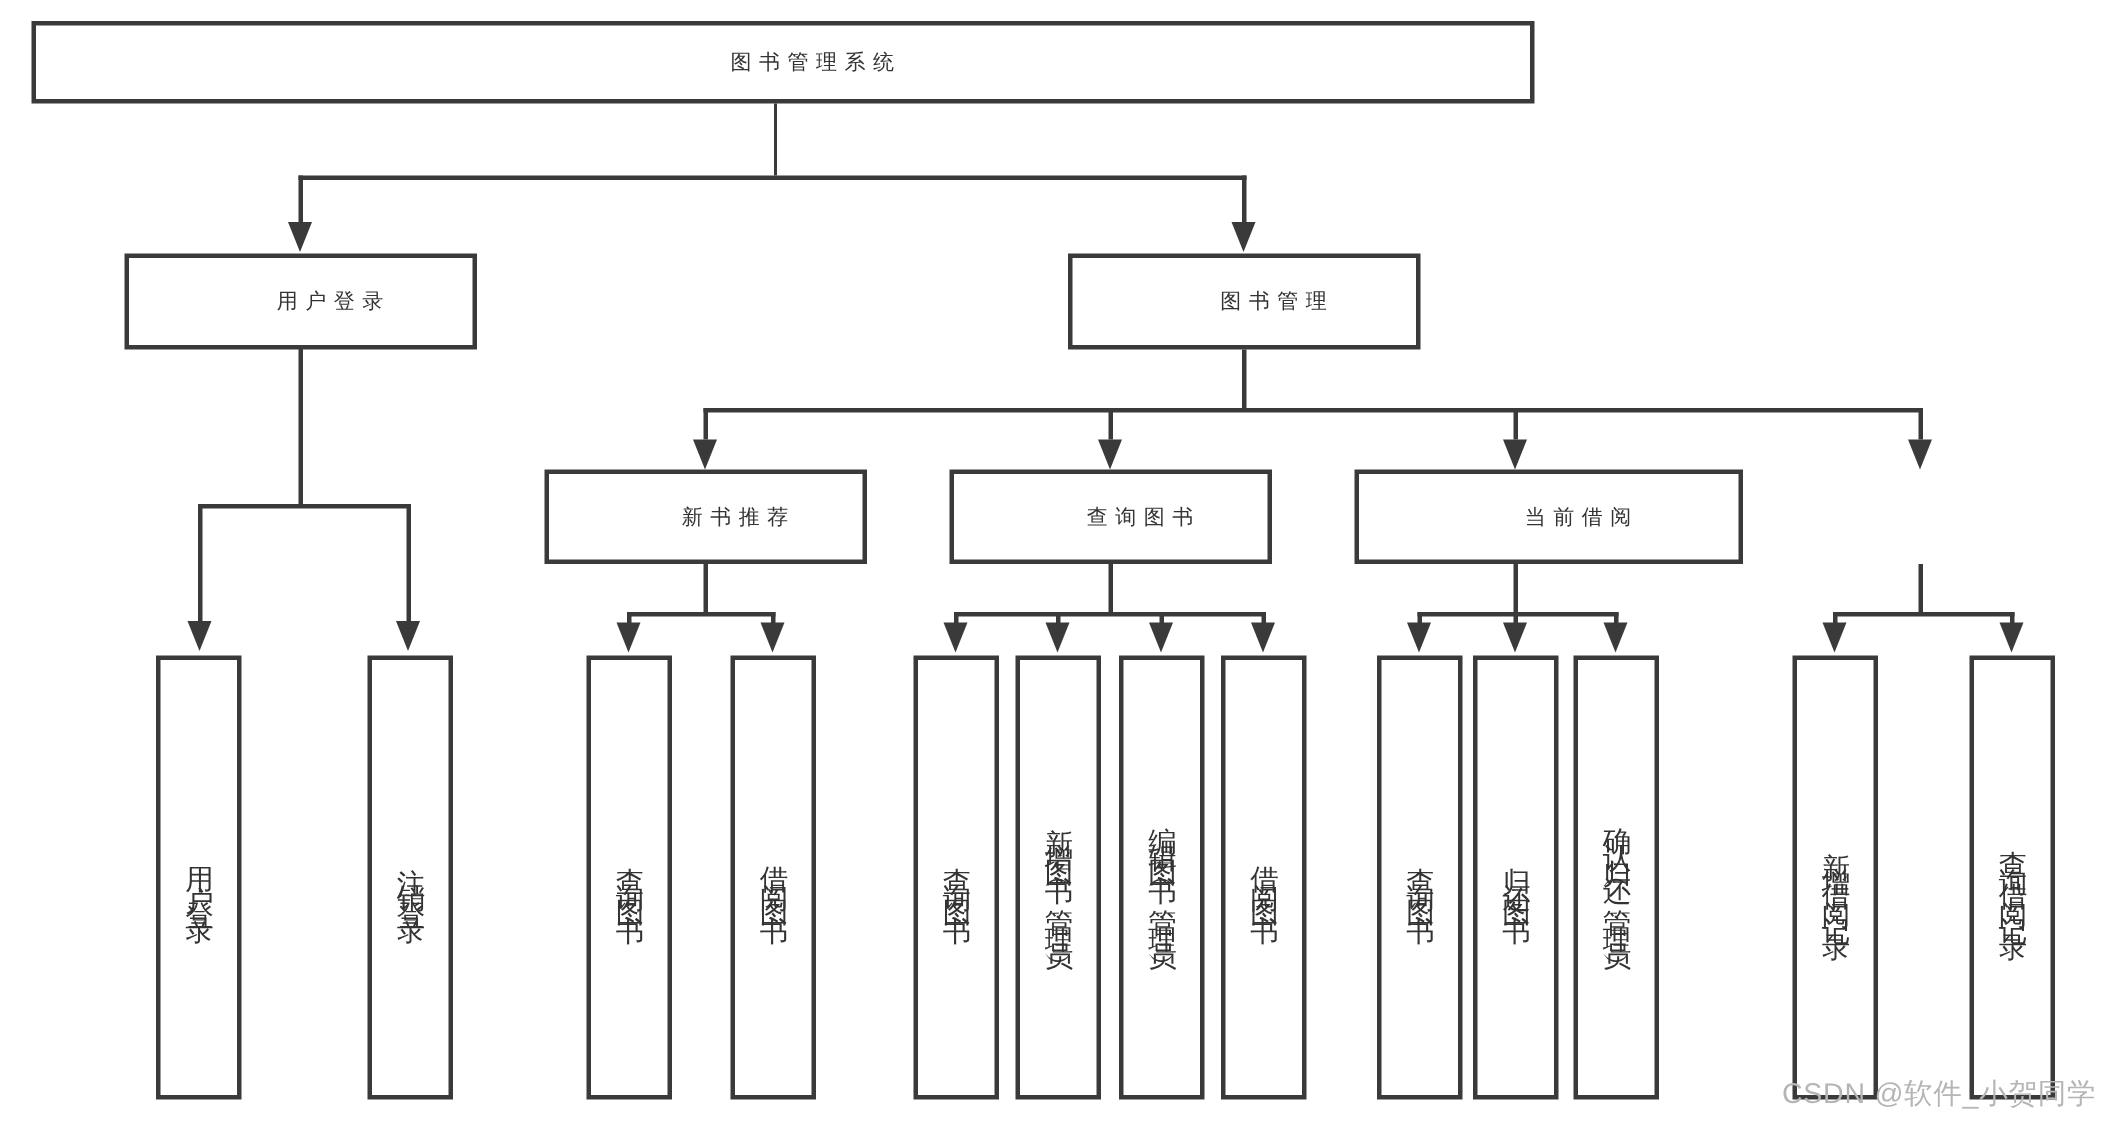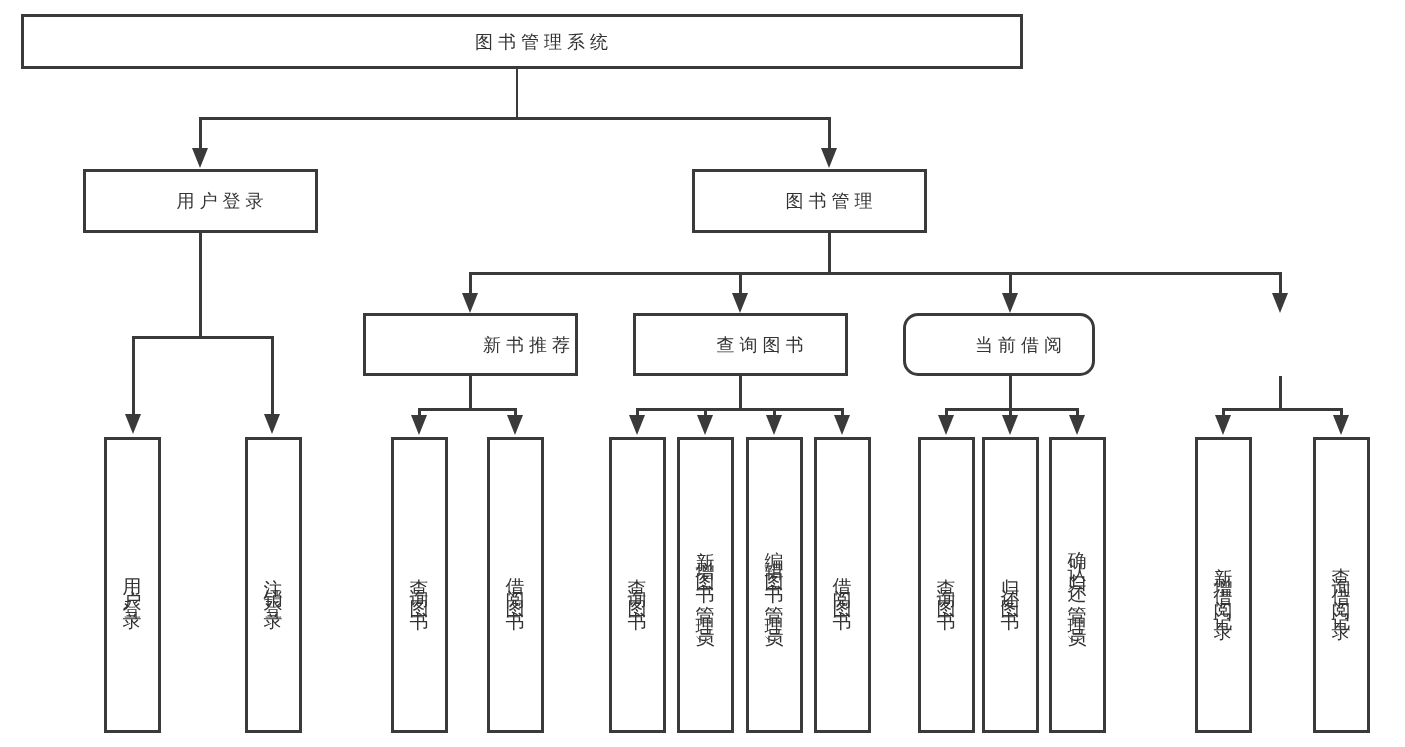--- a/index.html
+++ b/index.html
@@ -8,21 +8,21 @@
     background:var(--background,#ffffff);
     font-family:"Liberation Sans",sans-serif;
     color:var(--text,#333333);
     overflow:hidden;
   }
   .node {
     position:absolute; box-sizing:border-box;
     border:3px solid var(--border,#3a3a3a);
     background:#fff;
     display:flex; align-items:center; justify-content:center;
-    font-size:18px; letter-spacing:5px; text-indent:5px;
+    font-size:14px; letter-spacing:5px; text-indent:5px;
     white-space:nowrap;
     padding-left:39px;
   }
   .leaf {
     position:absolute; box-sizing:border-box;
     border:3px solid var(--border,#3a3a3a);
     background:#fff;
     display:flex; align-items:center; justify-content:center;
     top:437px; width:57px; height:296px;
   }
@@ -59,21 +59,21 @@
   <div class="vline" style="left:515.75px; top:69px;  height:48px;"></div>
   <div class="hline" style="left:199.25px; top:117px; width:631.5px;"></div>
   <div class="vline" style="left:199.25px; top:117px; height:31px;"></div>
   <div class="arrow" style="left:192px;    top:148px;"></div>
   <div class="vline" style="left:828.25px; top:117px; height:31px;"></div>
   <div class="arrow" style="left:821px;    top:148px;"></div>
 
   <div class="node" style="left:83px; top:169px; width:235px; height:64px;">
     <span>用户登录</span>
   </div>
-  <div class="node" style="left:692px; top:169px; width:235px; height:64px;">
+  <div class="node" style="left:712px; top:169px; width:235px; height:64px;">
     <span>图书管理</span>
   </div>
 
   <div class="vline" style="left:199.25px; top:232px; height:104px;"></div>
   <div class="hline" style="left:132.25px; top:336px; width:142px;"></div>
   <div class="vline" style="left:132.25px; top:336px; height:78px;"></div>
   <div class="arrow" style="left:125px;    top:414px;"></div>
   <div class="vline" style="left:271.25px; top:336px; height:78px;"></div>
   <div class="arrow" style="left:264px;    top:414px;"></div>
 
@@ -81,27 +81,27 @@
   <div class="hline" style="left:469.25px;  top:272px; width:812.5px;"></div>
   <div class="vline" style="left:469.25px;  top:272px; height:21px;"></div>
   <div class="arrow" style="left:462px;     top:293px;"></div>
   <div class="vline" style="left:739.25px;  top:272px; height:21px;"></div>
   <div class="arrow" style="left:732px;     top:293px;"></div>
   <div class="vline" style="left:1009.25px; top:272px; height:21px;"></div>
   <div class="arrow" style="left:1002px;    top:293px;"></div>
   <div class="vline" style="left:1279.25px; top:272px; height:21px;"></div>
   <div class="arrow" style="left:1272px;    top:293px;"></div>
 
-  <div class="node" style="left:363px; top:313px; width:215px; height:63px;justify-content:flex-end;">
+  <div class="node" style="left:363px; top:313px; width:215px; height:63px;">
     <span>新书推荐</span>
   </div>
   <div class="node" style="left:633px; top:313px; width:215px; height:63px;">
     <span>查询图书</span>
   </div>
-  <div class="node" style="left:903px; top:313px; width:192px; height:63px;border-radius:15px;">
+  <div class="node" style="left:903px; top:313px; width:259px; height:63px;">
     <span>当前借阅</span>
   </div>
 
   <div class="vline" style="left:469.25px; top:376px; height:32px;"></div>
   <div class="hline" style="left:418.25px; top:408px; width:98.5px;"></div>
   <div class="vline" style="left:418.25px; top:408px; height:8px;"></div>
   <div class="arrow" style="left:411px;    top:415px;"></div>
   <div class="vline" style="left:514.25px; top:408px; height:8px;"></div>
   <div class="arrow" style="left:507px;    top:415px;"></div>
 
@@ -169,14 +169,15 @@
     <span>确认归还（管理员）</span>
   </div>
 
   <div class="leaf" style="left:1195px;">
     <span>新增借阅记录</span>
   </div>
   <div class="leaf" style="left:1313px;">
     <span>查询借阅记录</span>
   </div>
 
+  <div class="watermark">CSDN @软件_小贺同学</div>
 
 </div>
 
 </body></html>

